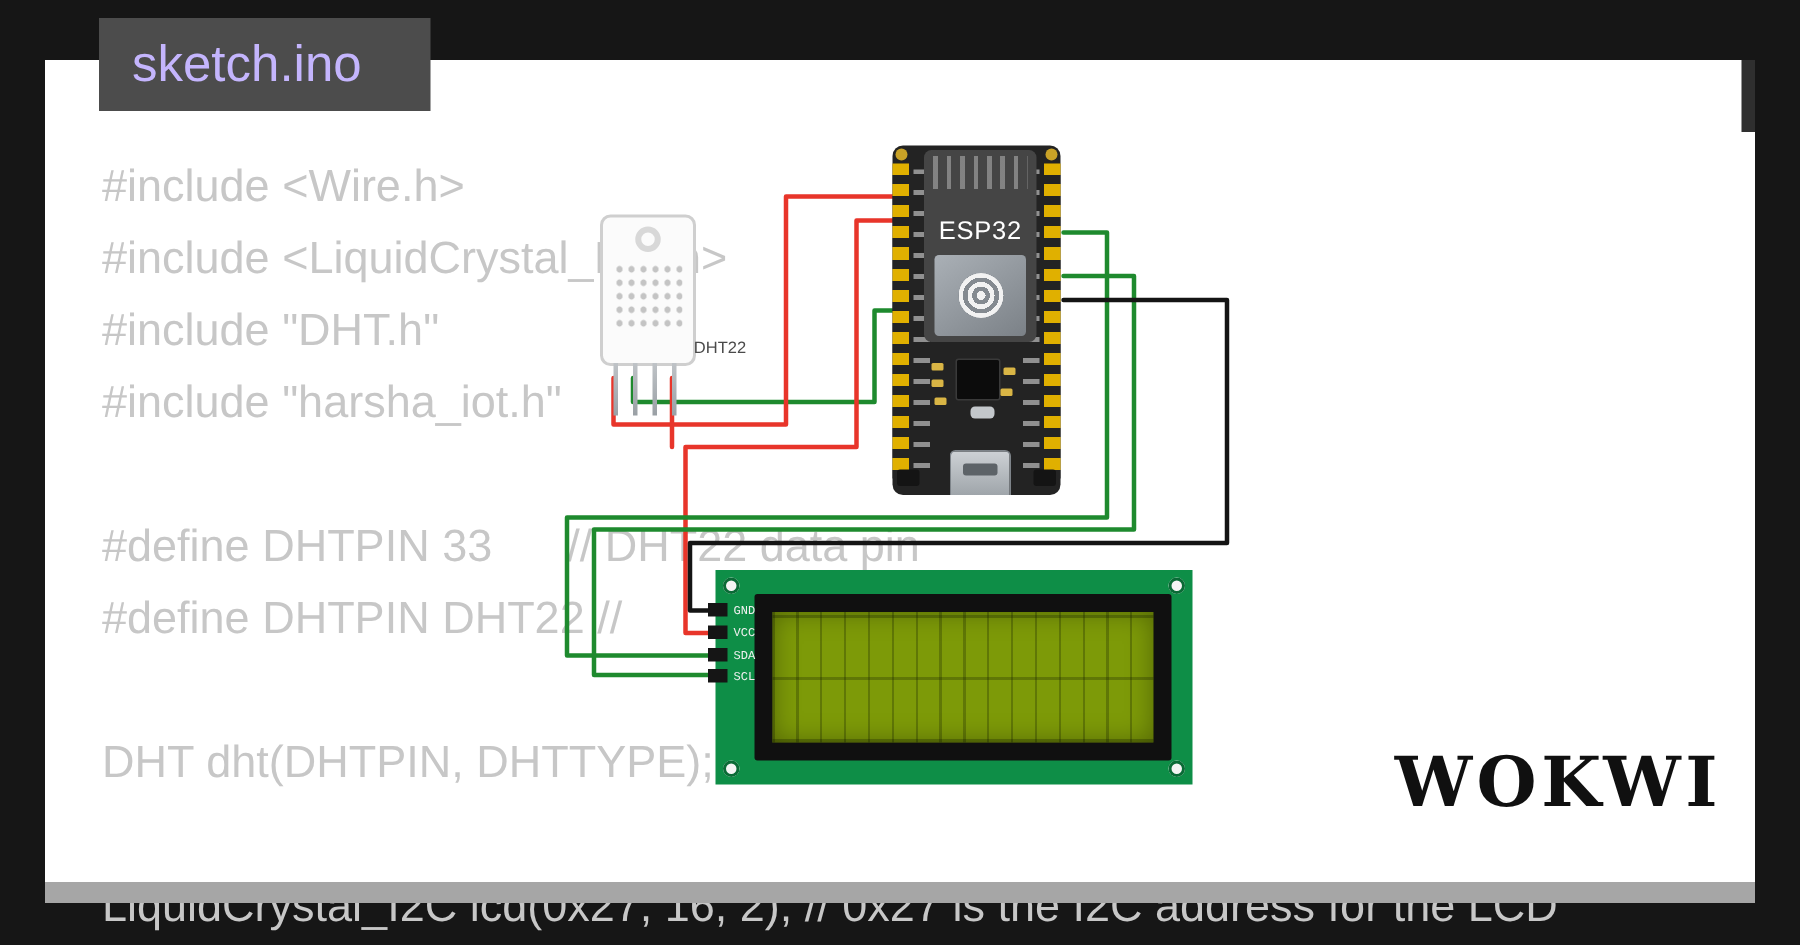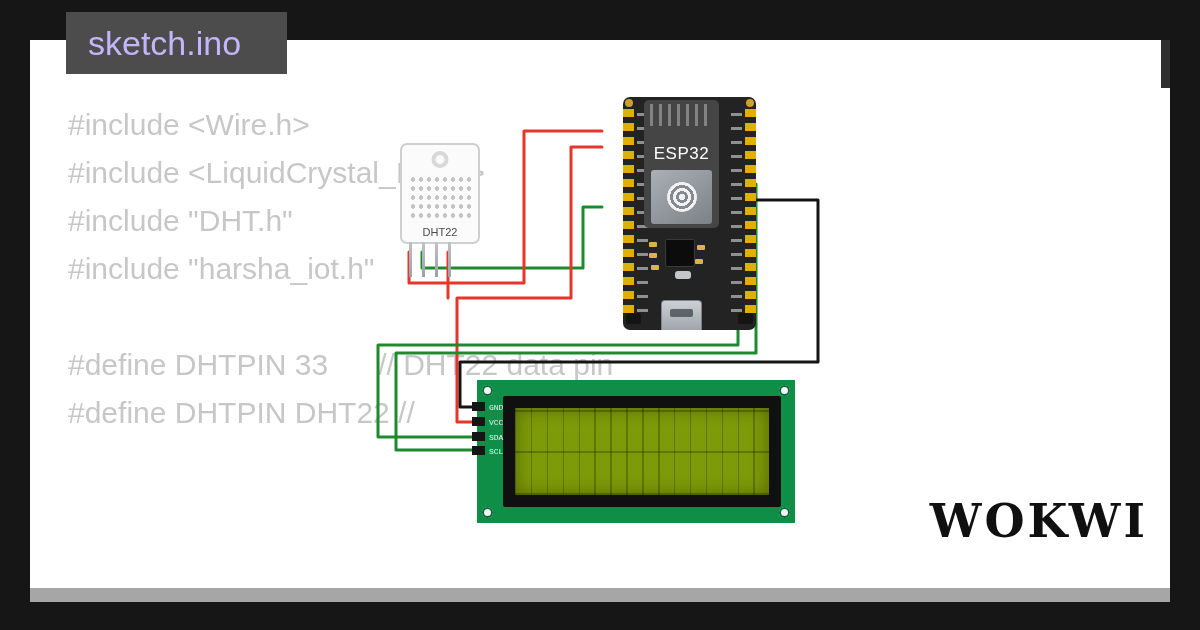--- a/index.html
+++ b/index.html
@@ -13,22 +13,22 @@
   .tab span{color:#c4b5fd;font-size:34px;}
 
   
   .code{position:absolute;left:68px;top:101px;z-index:1;font-size:30px;line-height:48px;}
   .code-line{min-height:48px;white-space:pre;}
 
   
   .wires{position:absolute;left:0;top:0;width:1200px;height:630px;z-index:2;pointer-events:none;}
 
   
-  .esp32{position:absolute;left:595px;top:97px;width:133px;height:233px;background:#232323;
-         border-radius:7px;z-index:3;margin-left:28px;}
+  .esp32{position:absolute;left:595px;top:97px;width:112px;height:233px;background:#232323;
+         border-radius:7px;z-index:3;}
   .pins-left,.pins-right{position:absolute;top:12px;width:11px;height:210px;
       background:repeating-linear-gradient(to bottom,#e0b000 0 8px,#232323 8px 14px);}
   .pins-left{left:0;} .pins-right{right:0;}
   .labels-left,.labels-right{position:absolute;top:16px;width:11px;height:200px;opacity:.55;
       background:repeating-linear-gradient(to bottom,rgba(255,255,255,.9) 0 3px,transparent 3px 14px);}
   .labels-left{left:14px;} .labels-right{right:14px;}
   .hole-gold{position:absolute;width:8px;height:8px;border-radius:50%;background:#c9a227;top:2px;}
   .module{position:absolute;left:21px;top:3px;width:75px;height:128px;background:#454545;border-radius:5px;}
   .antenna{position:absolute;left:6px;right:6px;top:4px;height:22px;opacity:.8;
       background:repeating-linear-gradient(90deg,#929292 0 3px,transparent 3px 9px);}
@@ -41,22 +41,22 @@
       border:1px solid #3a3a3a;border-radius:2px;}
   .cap{position:absolute;width:8px;height:5px;background:#d9b545;border-radius:1px;}
   .crystal{position:absolute;left:52px;top:174px;width:16px;height:8px;background:#c3c7cb;border-radius:3px;}
   .usb{position:absolute;left:38px;bottom:0;width:41px;height:30px;border:1px solid #7e848a;border-bottom:none;
       border-radius:4px 4px 0 0;background:linear-gradient(#cdd1d5,#9fa5aa);box-sizing:border-box;}
   .usb:after{content:"";position:absolute;left:8px;top:8px;right:8px;height:8px;background:#5d6368;border-radius:2px;}
   .btn{position:absolute;bottom:6px;width:15px;height:11px;background:#141414;border-radius:2px;}
   .btn.l{left:3px;} .btn.r{right:3px;}
 
   
-  .dht{position:absolute;left:400px;top:143px;width:80px;height:101px;background:#fbfbfb;
-       border:2px solid #cfcfcf;border-radius:7px;box-sizing:border-box;z-index:3;}
+  .dht{position:absolute;left:400px;top:143px;width:64px;height:101px;background:#fbfbfb;
+       border:2px solid #cfcfcf;border-radius:7px;box-sizing:border-box;z-index:3;padding-left:48px;}
   .dht-hole{position:absolute;left:50%;transform:translateX(-50%);top:6px;width:17px;height:17px;
        border:4px solid #d8d8d8;border-radius:50%;box-sizing:border-box;}
   .dht-grid{position:absolute;left:7px;right:7px;top:30px;height:45px;
        background-image:radial-gradient(#c4c4c4 1.8px,transparent 2.2px);background-size:8px 9px;}
   .dht-label{position:absolute;bottom:4px;width:100%;text-align:center;font-size:11px;color:#4a4a4a;}
   .dht-pin{position:absolute;top:97px;width:3px;height:35px;background:linear-gradient(#bfc3c7,#9aa0a5);}
 
   
   .lcd{position:absolute;left:477px;top:380px;width:318px;height:143px;background:#0e8e47;z-index:3;}
   .lcd-bezel{position:absolute;left:26px;top:16px;width:278px;height:111px;background:#101010;border-radius:2px;}
@@ -89,21 +89,23 @@
 
   <div class="code" style="color: rgb(199, 199, 199);">
       <div class="code-line">#include &lt;Wire.h&gt;</div>
       <div class="code-line">#include &lt;LiquidCrystal_I2C.h&gt;</div>
       <div class="code-line">#include "DHT.h"</div>
       <div class="code-line">#include "harsha_iot.h"</div>
       <div class="code-line"></div>
       <div class="code-line">#define DHTPIN 33      // DHT22 data pin</div>
       <div class="code-line">#define DHTPIN DHT22 //</div>
       <div class="code-line"></div>
+      <div class="code-line">DHT dht(DHTPIN, DHTTYPE);</div>
       <div class="code-line"></div>
+      <div class="code-line">LiquidCrystal_I2C lcd(0x27, 16, 2); // 0x27 is the I2C address for the LCD</div>
     </div>
 
   <svg class="wires" viewBox="0 0 1200 630">
       <polyline points="422,252 422,268 583,268 583,207 602,207" stroke="#1e8a2e" fill="none" stroke-width="3" stroke-linejoin="round" stroke-linecap="round"></polyline>
       <polyline points="409,252 409,283 524,283 524,131 602,131" stroke="#e8352a" fill="none" stroke-width="3" stroke-linejoin="round" stroke-linecap="round"></polyline>
       <polyline points="602,147 571,147 571,298 457,298 457,422 481,422" stroke="#e8352a" fill="none" stroke-width="3" stroke-linejoin="round" stroke-linecap="round"></polyline>
       <polyline points="448,252 448,298" stroke="#e8352a" fill="none" stroke-width="3" stroke-linejoin="round" stroke-linecap="round"></polyline>
       <polyline points="709,155 738,155 738,345 378,345 378,437 481,437" stroke="#1e8a2e" fill="none" stroke-width="3" stroke-linejoin="round" stroke-linecap="round"></polyline>
       <polyline points="709,184 756,184 756,353 396,353 396,450 481,450" stroke="#1e8a2e" fill="none" stroke-width="3" stroke-linejoin="round" stroke-linecap="round"></polyline>
       <polyline points="709,200 818,200 818,362 460,362 460,407 481,407" stroke="#141414" fill="none" stroke-width="3" stroke-linejoin="round" stroke-linecap="round"></polyline>

